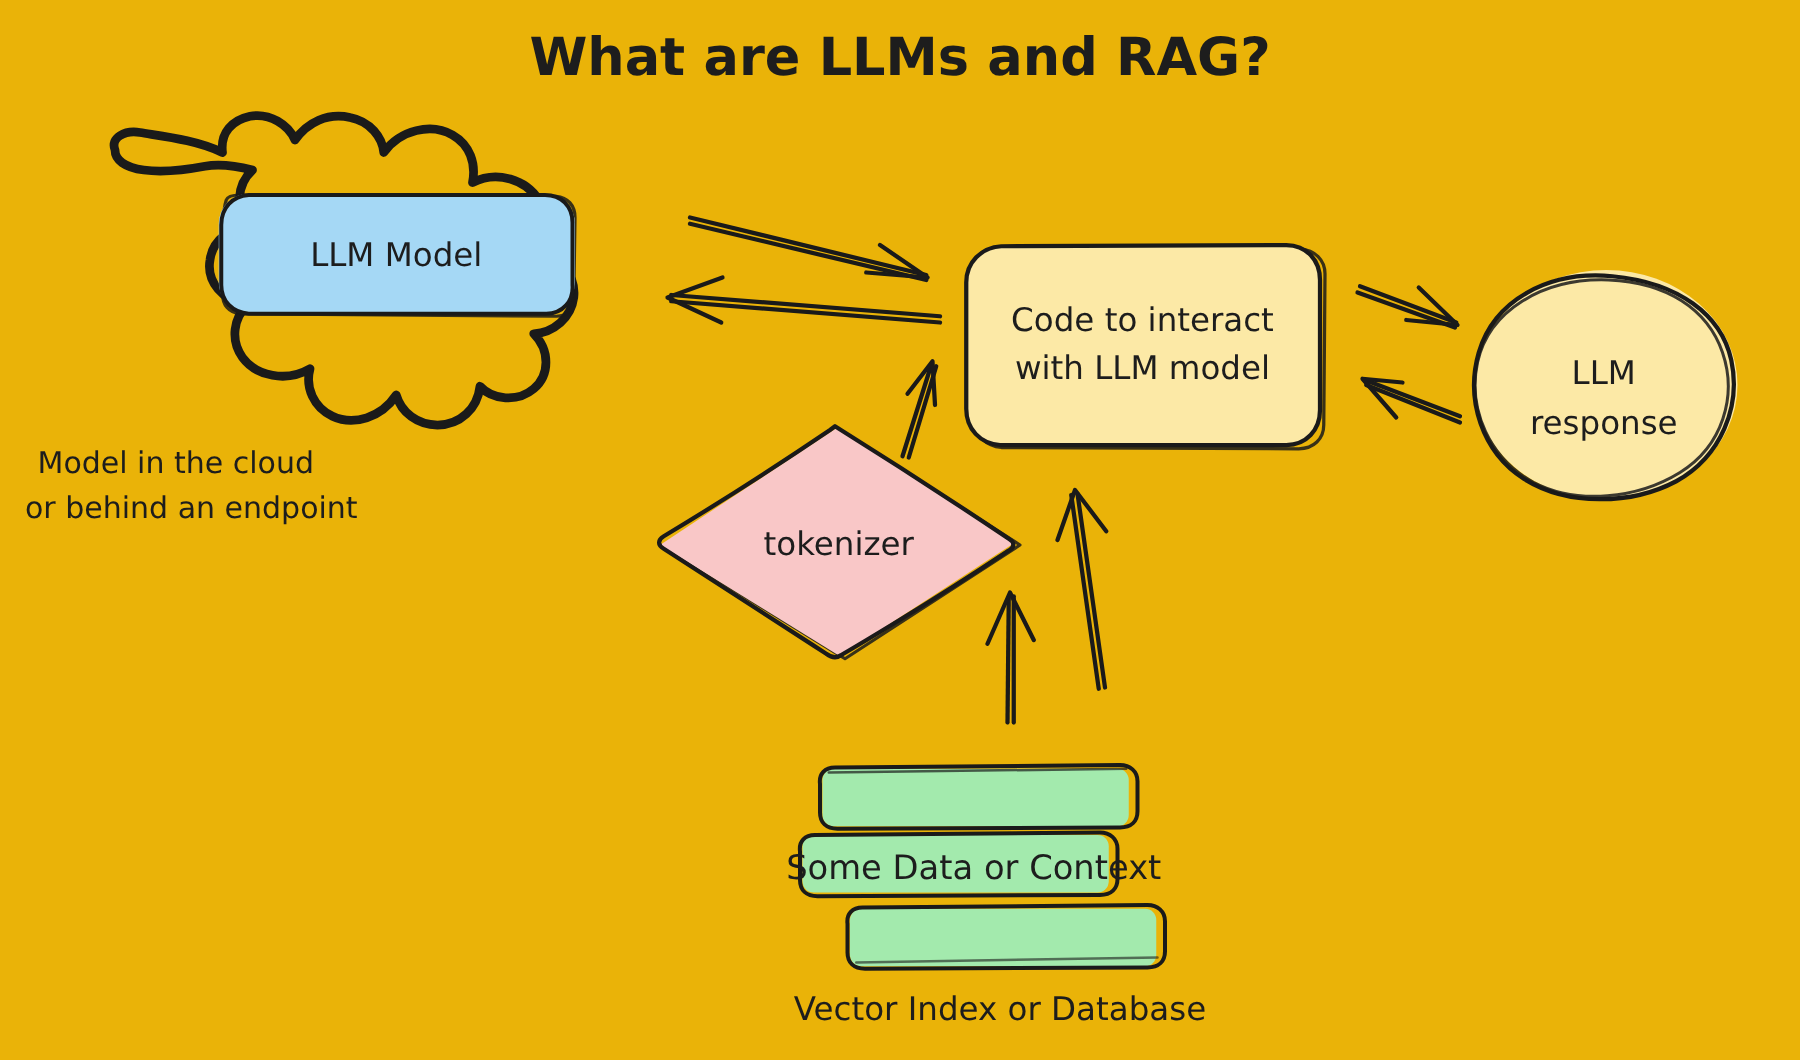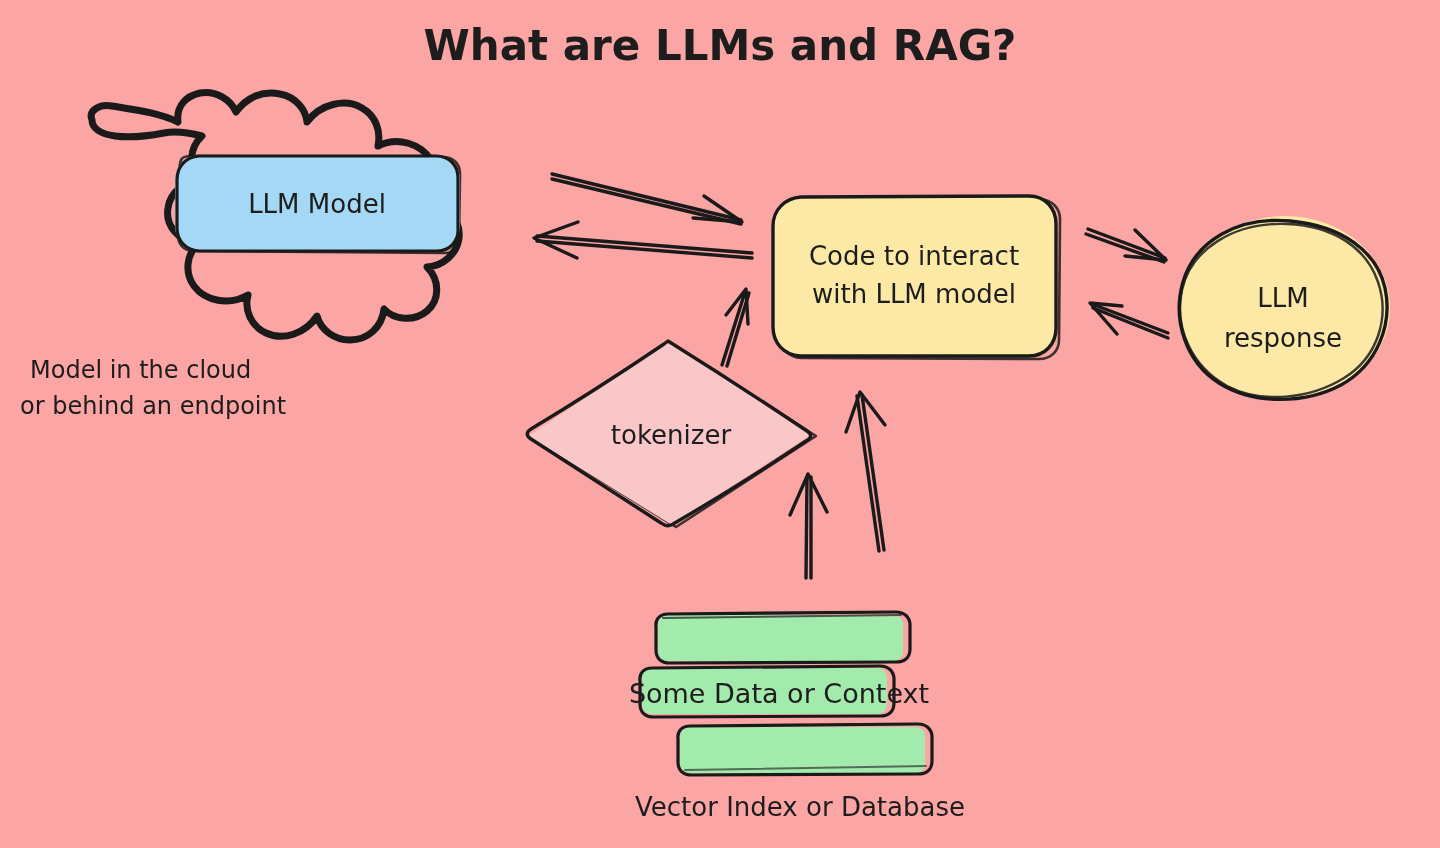--- a/index.html
+++ b/index.html
@@ -11,21 +11,21 @@
   body {
     width: 1440px;
     height: 848px;
     overflow: hidden;
     font-family: "DejaVu Sans", sans-serif;
   }
   #canvas {
     position: relative;
     width: 1440px;
     height: 848px;
-    background: #fca5a5;
+    background: #eab308;
   }
   svg#diagram {
     position: absolute;
     left: 0;
     top: 0;
     width: 1440px;
     height: 848px;
   }
   .hand-text {
     font-family: "DejaVu Sans", sans-serif;

